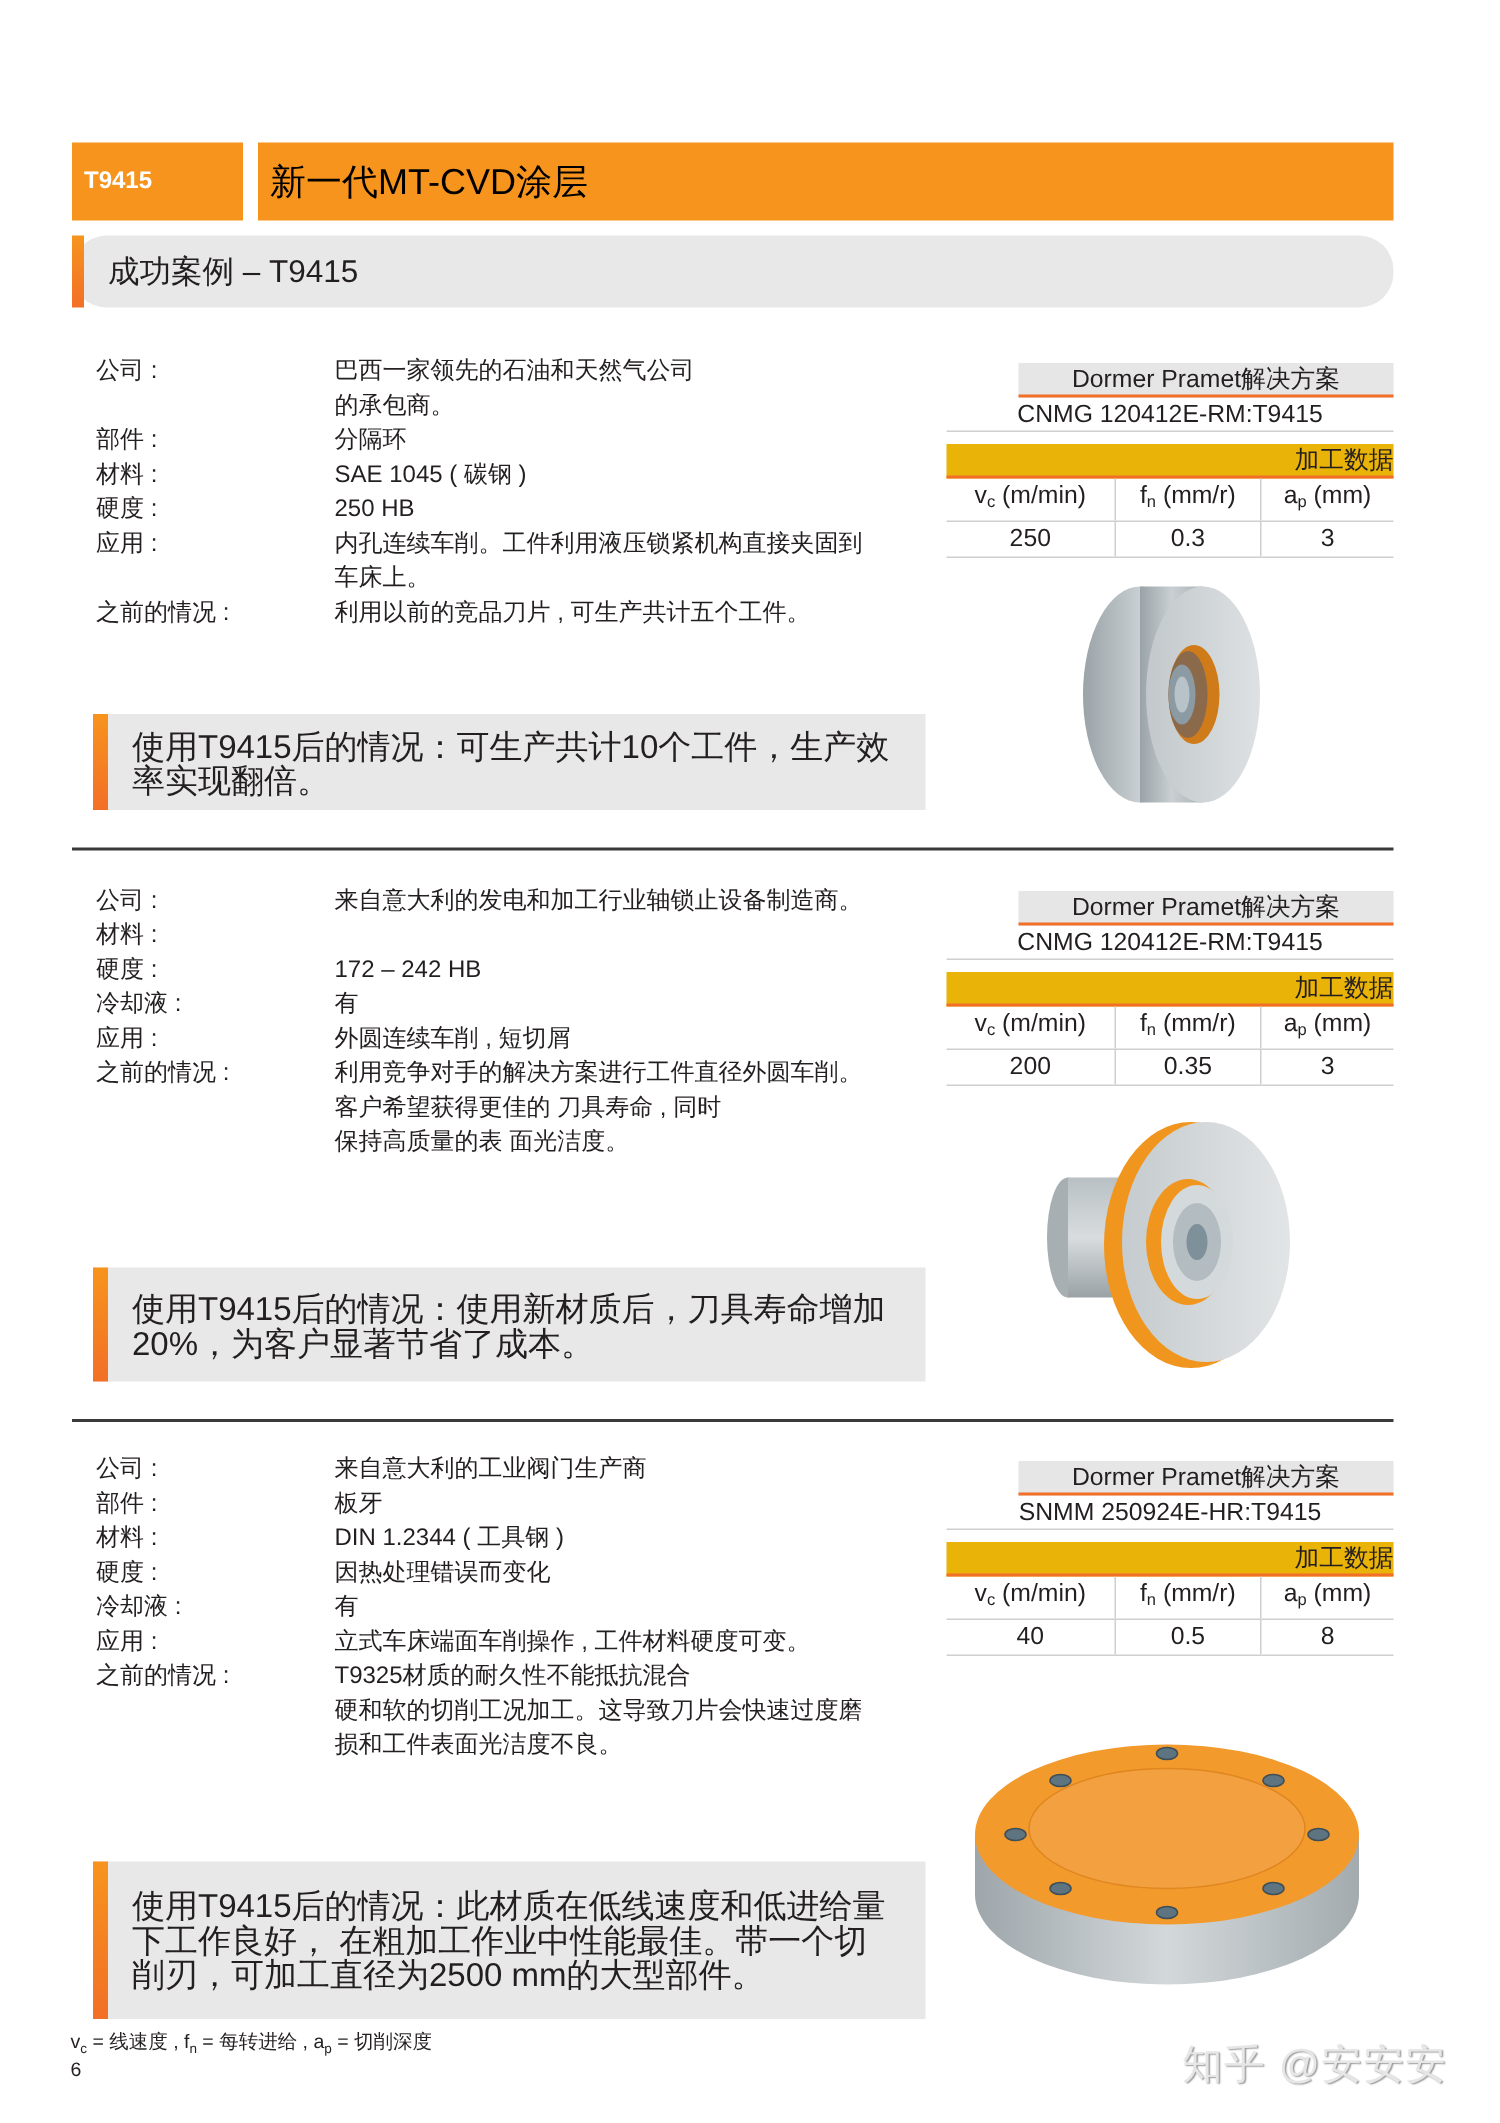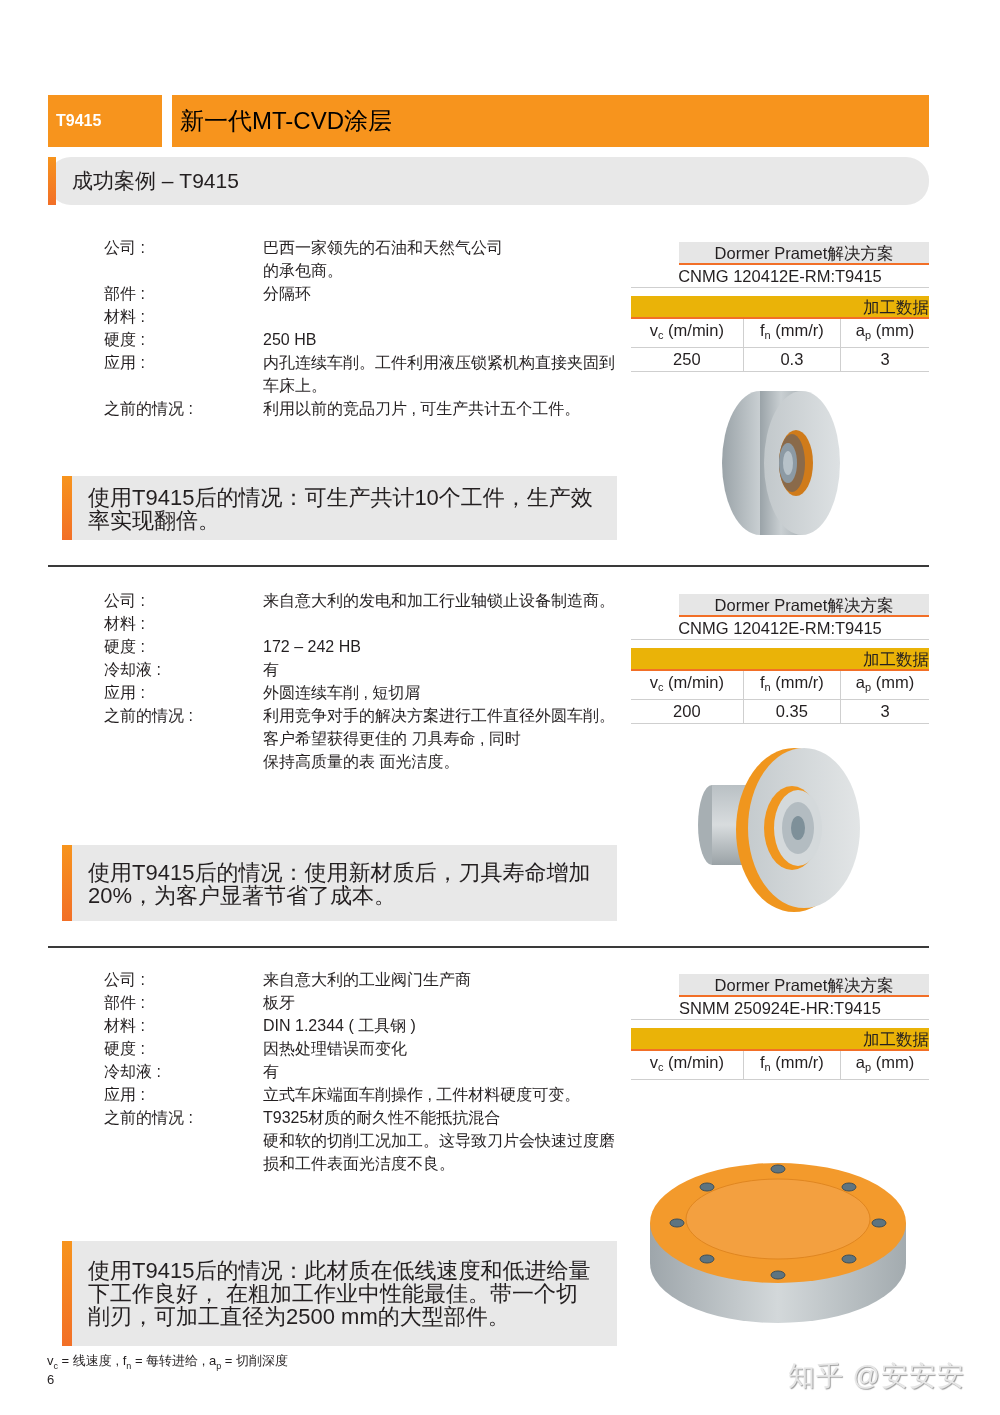--- a/index.html
+++ b/index.html
@@ -20,21 +20,21 @@
       position: absolute; left: 48px; top: 157px; width: 881px; height: 48px;
       background: #e8e8e8; display: flex; align-items: center;
       font-size: 21px; padding-left: 24px; border-radius: 23px;
     }
     .subhdr::before {
       content: ""; position: absolute; left: 0; top: 0; width: 8px; height: 100%;
       background: linear-gradient(#f7941d, #f26f27);
     }
     .fields { position: absolute; left: 64px; width: 560px; font-size: 16px; line-height: 23px; }
     .frow { display: flex; }
-    .flabel { width: 159px; flex-shrink: 0; margin-left: 40px; }
+    .flabel { width: 159px; flex-shrink: 0; }
     .fvalue { flex: 1; white-space: pre-line; }
 
     .result {
       position: absolute; left: 62px; width: 555px; background: #e8e8e8;
       font-size: 22px; line-height: 23px; padding: 10px 20px 10px 26px;
     }
     .result::before {
       content: ""; position: absolute; left: 0; top: 0; width: 10px; height: 100%;
       background: linear-gradient(#f7941d, #f26f27);
     }
@@ -75,20 +75,21 @@
         <span class="flabel">公司 :</span>
         <span class="fvalue">巴西一家领先的石油和天然气公司
 的承包商。</span>
       </div>
     <div class="frow">
         <span class="flabel">部件 :</span>
         <span class="fvalue">分隔环</span>
       </div>
     <div class="frow">
         <span class="flabel">材料 :</span>
+        <span class="fvalue">SAE 1045 ( 碳钢 )</span>
       </div>
     <div class="frow">
         <span class="flabel">硬度 :</span>
         <span class="fvalue">250 HB</span>
       </div>
     <div class="frow">
         <span class="flabel">应用 :</span>
         <span class="fvalue">内孔连续车削。工件利用液压锁紧机构直接夹固到
 车床上。</span>
       </div>
@@ -259,20 +260,25 @@
   <div class="sol" style="top:974px;">
     <div class="shead">Dormer Pramet解决方案</div>
     <div class="scode">SNMM 250924E-HR:T9415</div>
     <div class="dhead">加工数据</div>
     <table>
       <tbody>
           <tr>
         <td><span>v</span><sub>c</sub><span> (m/min)</span></td>
         <td><span>f</span><sub>n</sub><span> (mm/r)</span></td>
         <td><span>a</span><sub>p</sub><span> (mm)</span></td>
+      </tr>
+      <tr>
+        <td>40</td>
+        <td>0.5</td>
+        <td>8</td>
       </tr>
     </tbody>
       </table>
   </div>
 
   <svg class="part" style="left:644px; top:1145px;" width="270" height="180" viewBox="0 0 270 180">
     <defs>
       <linearGradient id="g3side" x1="0" x2="1">
           <stop offset="0" stop-color="#9ea6ab"></stop>
           <stop offset="0.5" stop-color="#d3d8da"></stop>

